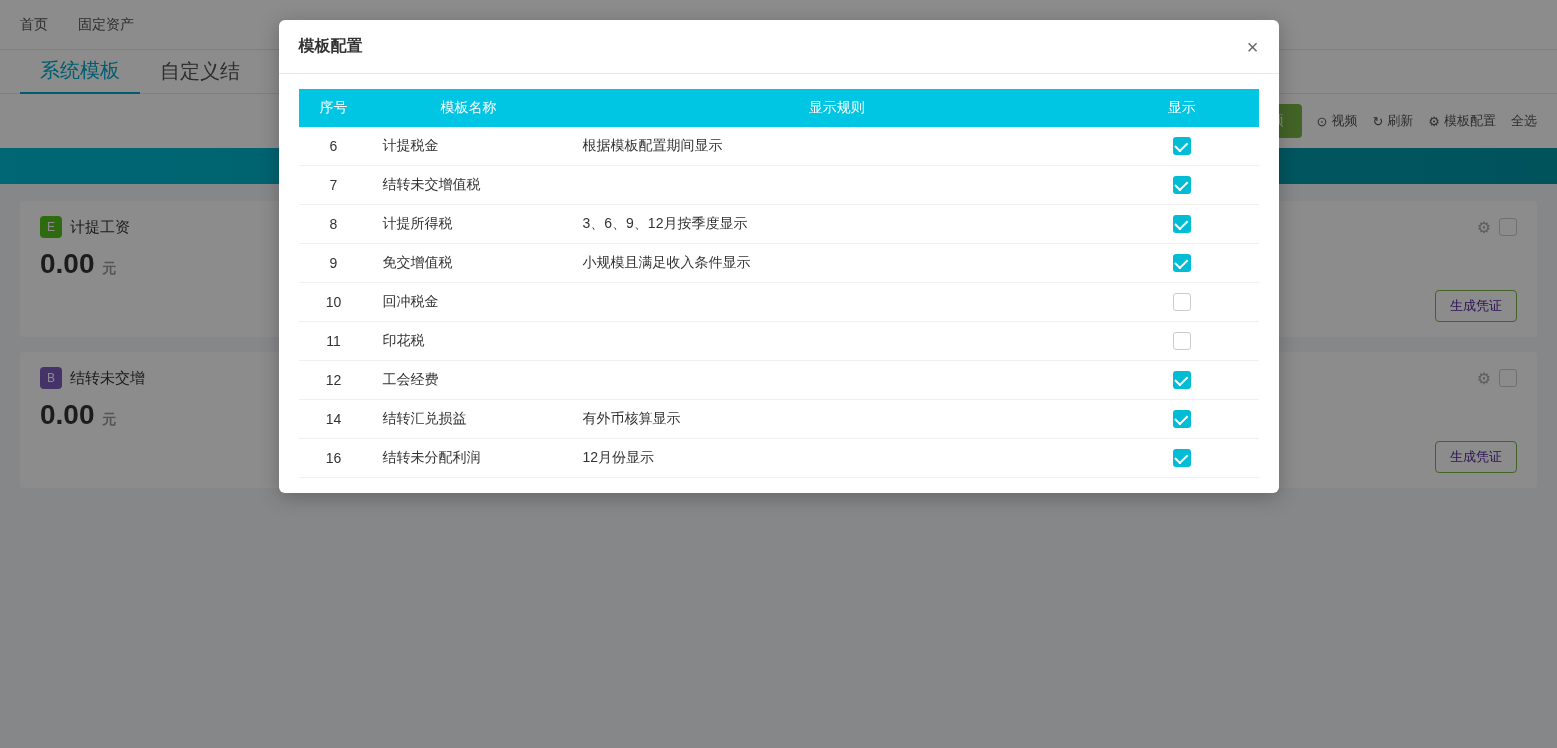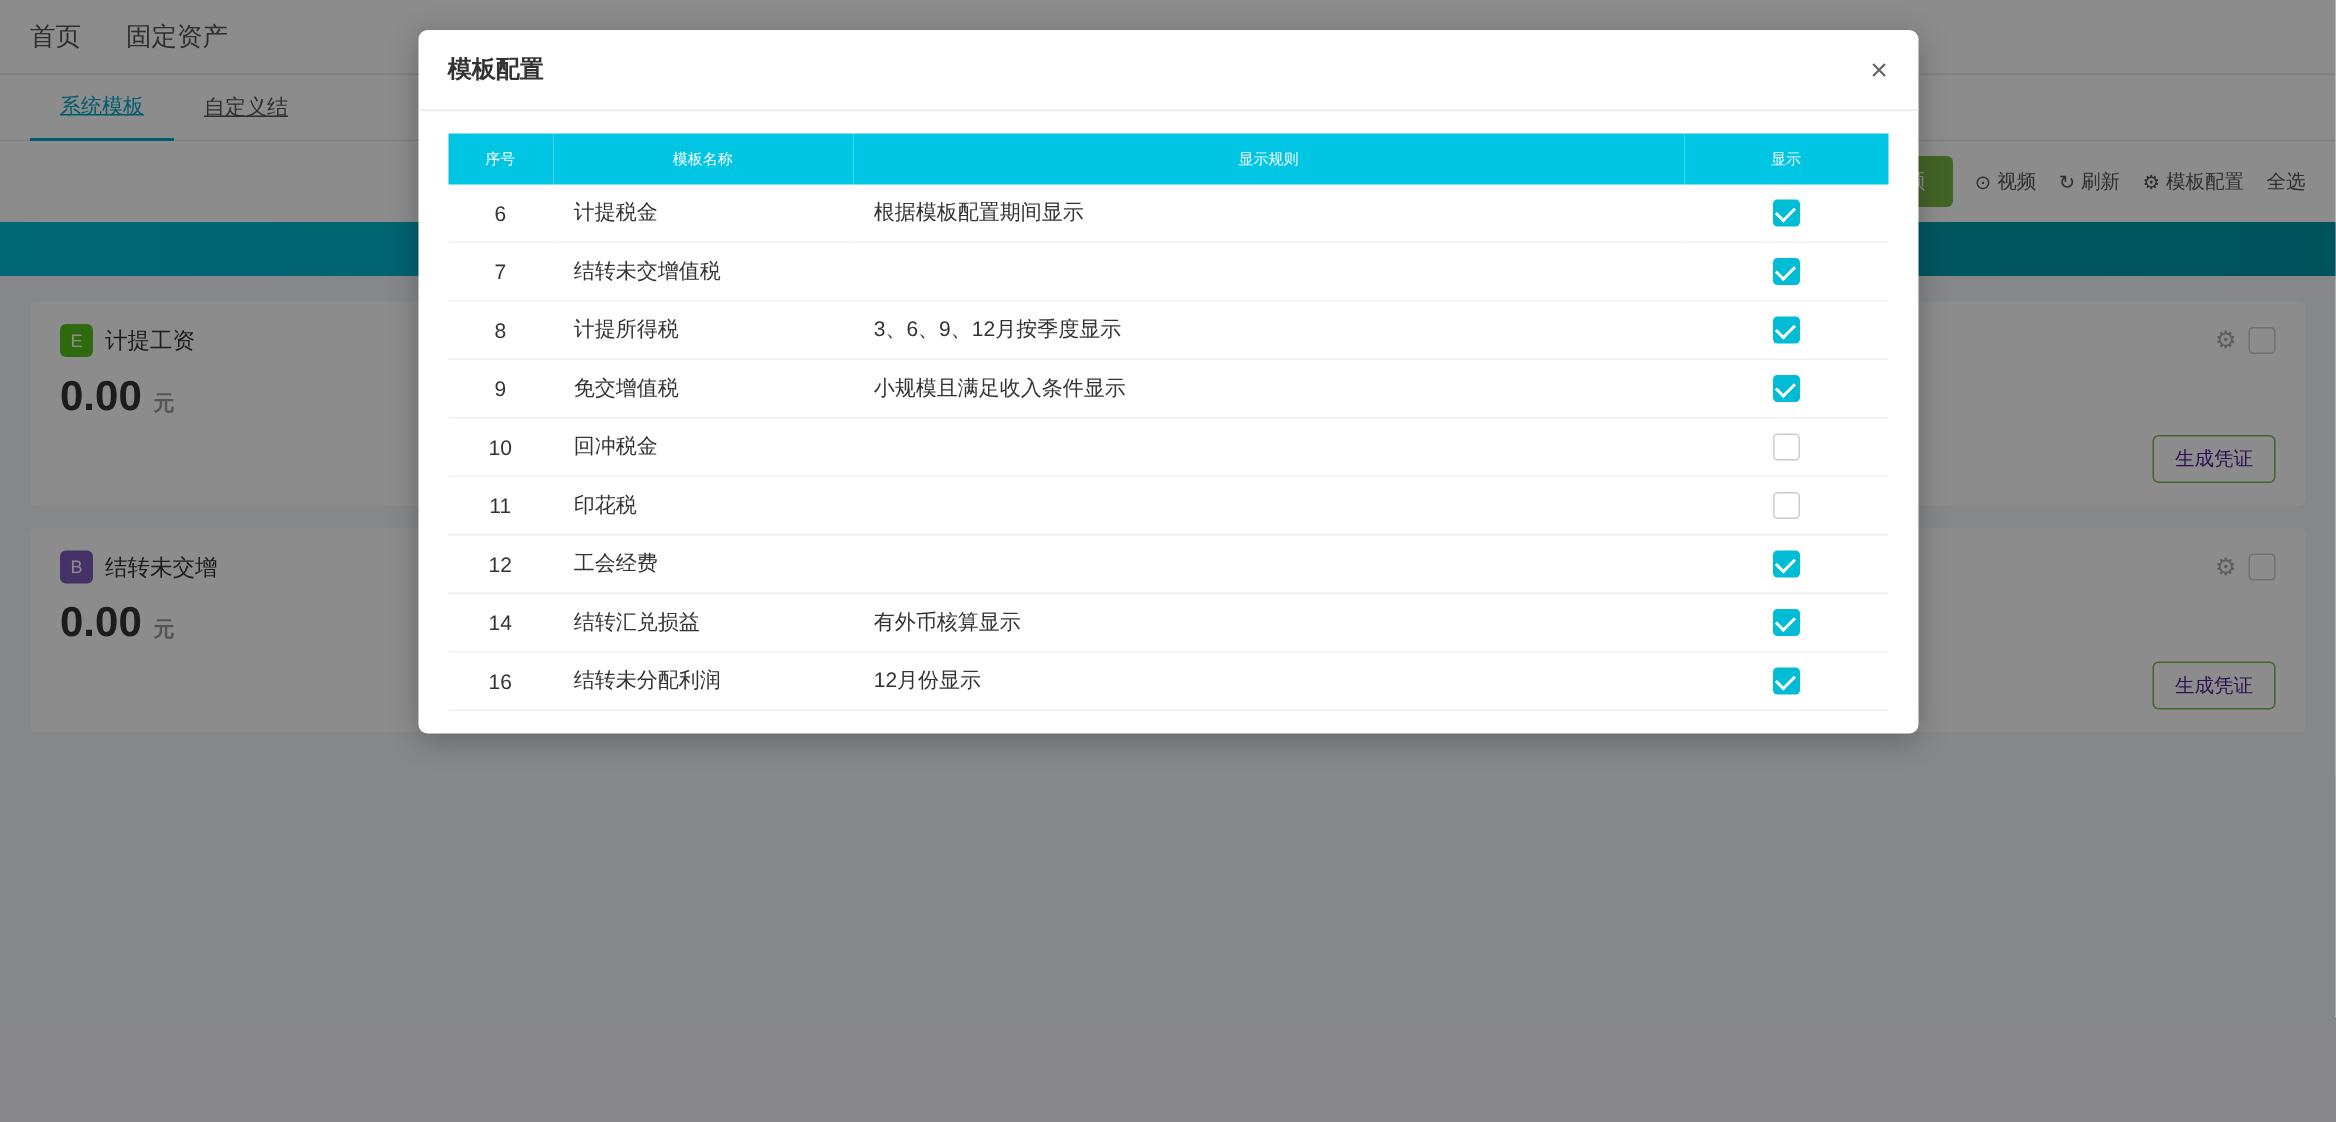--- a/index.html
+++ b/index.html
@@ -26,21 +26,21 @@
       height: 50px;
       display: flex;
       align-items: center;
       padding: 0 20px;
       gap: 30px;
       border-bottom: 1px solid #e8e8e8;
     }
 
     .top-nav-item {
       color: #555;
-      font-size: 17px;
+      font-size: 14px;
       cursor: pointer;
       text-align: right;
     }
 
     .sub-nav {
       background: #fff;
       height: 44px;
       display: flex;
       align-items: center;
       padding: 0 20px;
@@ -48,22 +48,21 @@
       border-bottom: 1px solid #e8e8e8;
     }
 
     .sub-nav-tab {
       padding: 0 20px;
       height: 44px;
       display: flex;
       align-items: center;
       cursor: pointer;
       color: #555;
-      font-size: 14px;
-      text-decoration: underline;
+      font-size: 20px;
     }
 
     .sub-nav-tab.active {
       color: #00aacc;
       border-bottom: 2px solid #00aacc;
     }
 
     .toolbar {
       display: flex;
       align-items: center;
@@ -209,21 +208,21 @@
     .config-table {
       width: 100%;
       border-collapse: collapse;
     }
 
     .config-table th {
       background: #00c5e3;
       color: #fff;
       padding: 10px 14px;
       text-align: center;
-      font-size: 10px;
+      font-size: 14px;
       font-weight: normal;
     }
 
     .config-table th:first-child {
       width: 70px;
     }
 
     .config-table th:nth-child(2) {
       width: 200px;
     }

